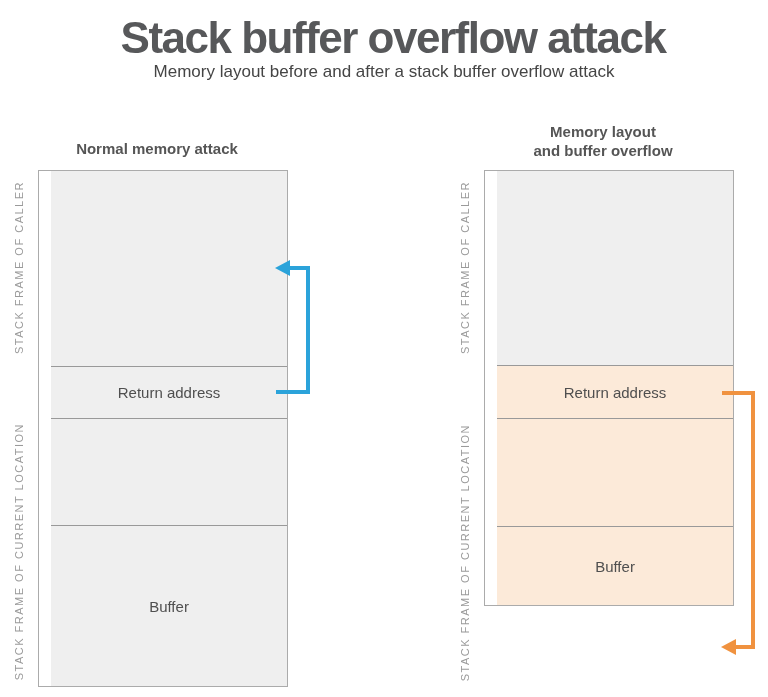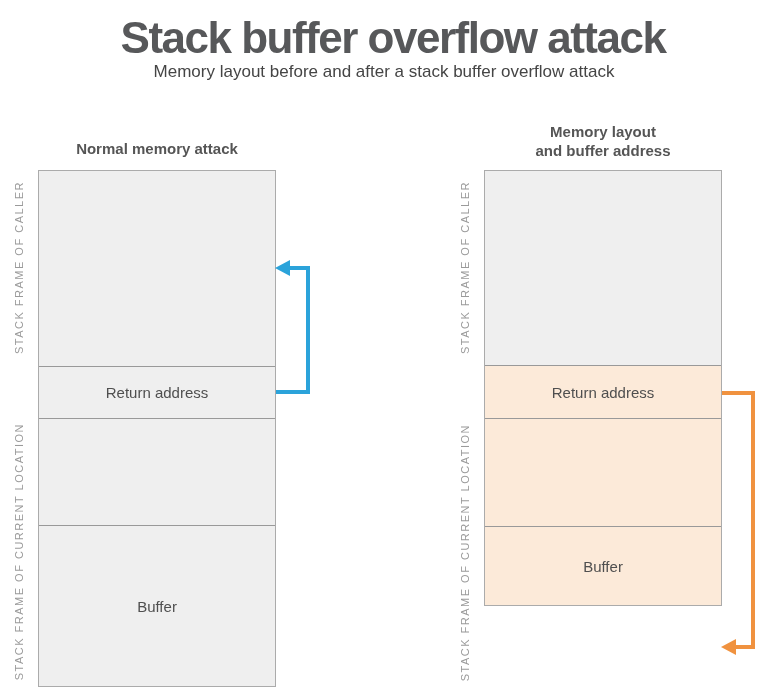--- a/index.html
+++ b/index.html
@@ -29,20 +29,21 @@
   }
   .vlabel span { writing-mode:vertical-rl; transform:rotate(180deg); white-space:nowrap; }
   .vlabel.l-caller  { left:6px;   top:170px; height:196px; }
   .vlabel.l-current { left:6px;   top:418px; height:268px; }
   .vlabel.r-caller  { left:452px; top:170px; height:195px; }
   .vlabel.r-current { left:452px; top:418px; height:269px; }
 
   .membox {
     position:absolute; top:170px; width:236px;
     border:1px solid var(--box-border,#ababab);
+    padding-left:12px;
   }
   .membox.left  { left:38px; }
   .membox.right { left:484px; }
 
   .sect {
     display:flex; align-items:center; justify-content:center;
     font-size:15px; color:#4f4f4f; background:var(--box-gray,#efefef);
   }
   .sect + .sect { border-top:1px solid var(--divider,#999999); }
   .sect.peach  { background:var(--peach,#fcead9); }
@@ -61,21 +62,21 @@
 <body>
 
 <div class="canvas">
 
   <h1 class="page-title">Stack buffer overflow attack</h1>
   <div class="subtitle">Memory layout before and after a stack buffer overflow attack</div>
 
   <div class="col-heading left">Normal memory attack</div>
   <div class="col-heading right">
     <div>Memory layout</div>
-    <div>and buffer address</div>
+    <div>and buffer overflow</div>
   </div>
 
   <div class="vlabel l-caller">
     <span>STACK FRAME OF CALLER</span>
   </div>
   <div class="vlabel l-current">
     <span>STACK FRAME OF CURRENT LOCATION</span>
   </div>
   <div class="vlabel r-caller">
     <span>STACK FRAME OF CALLER</span>

